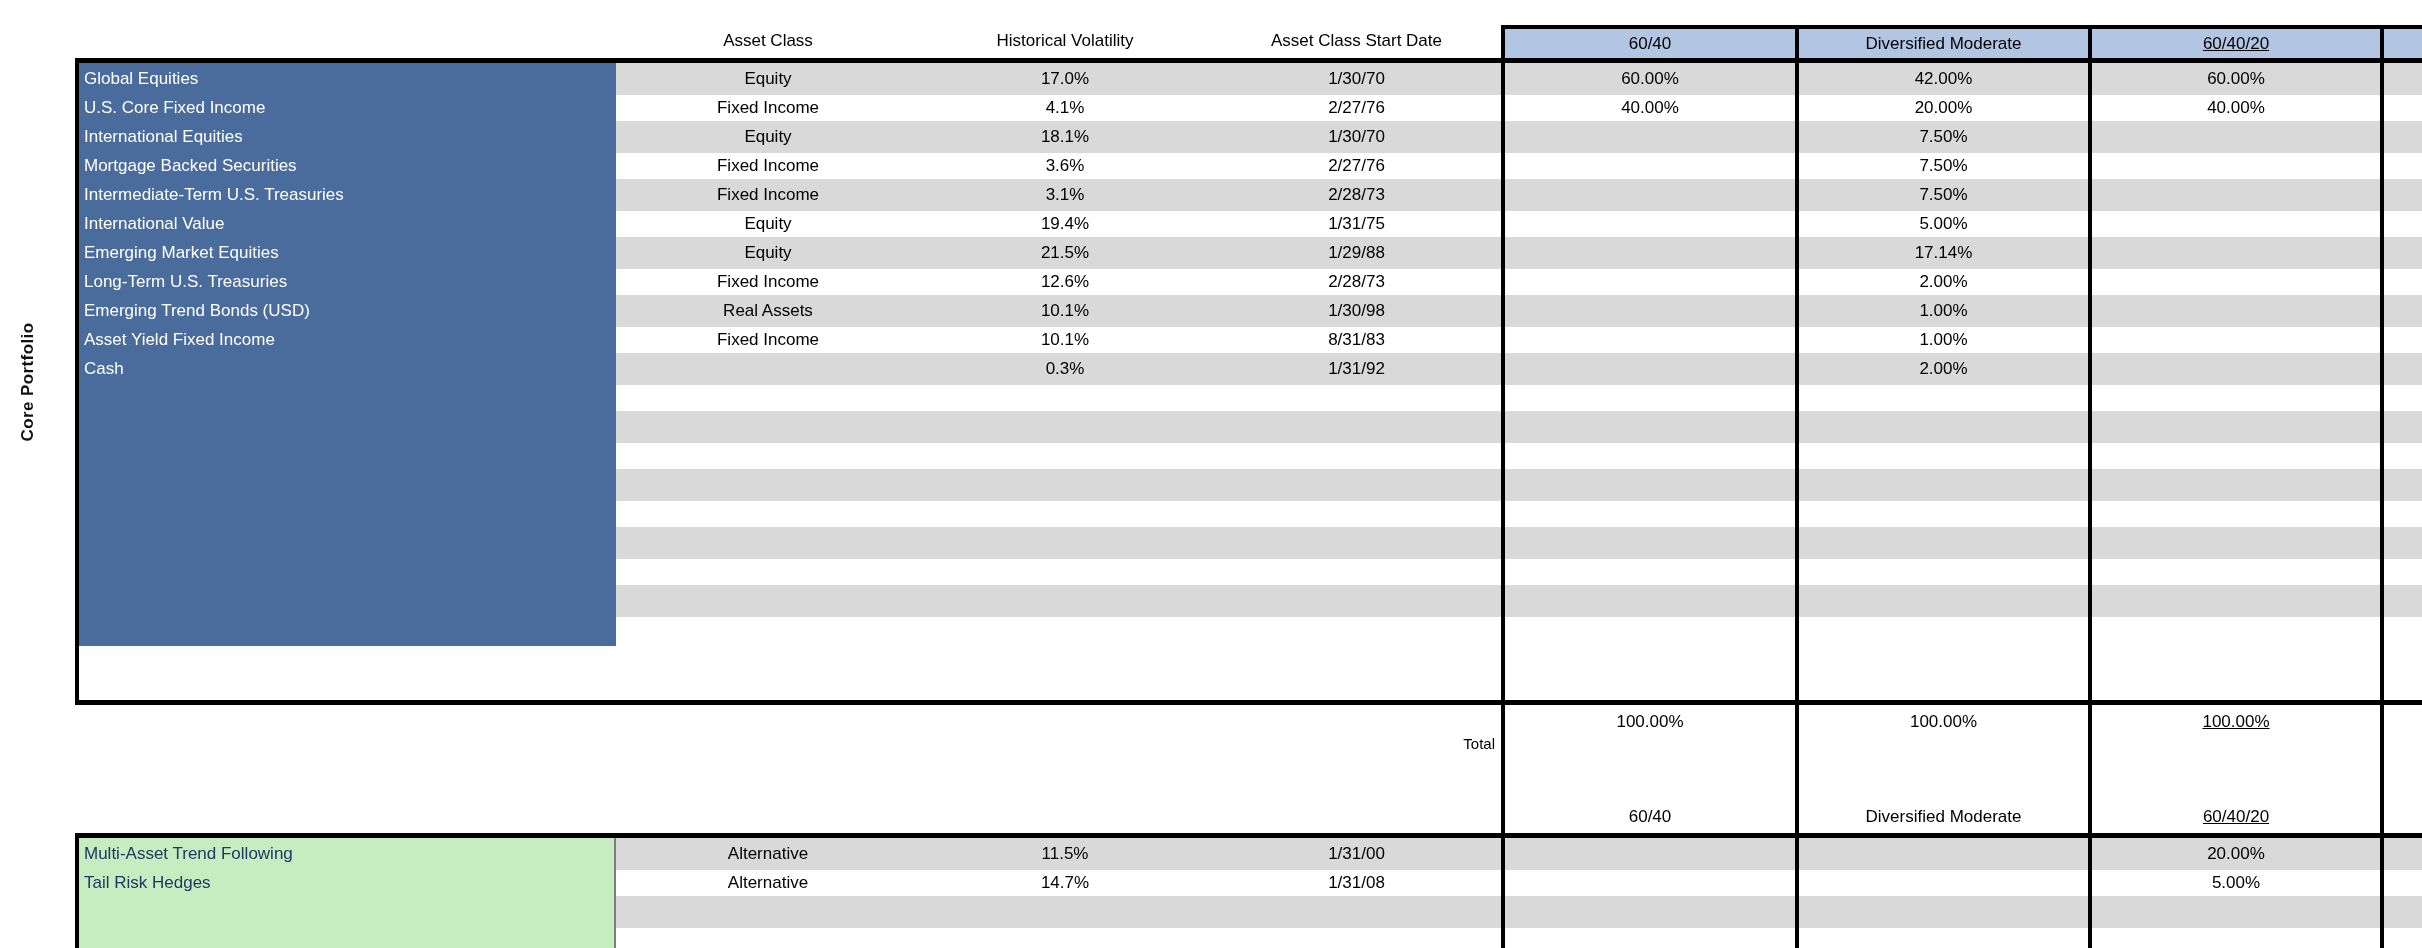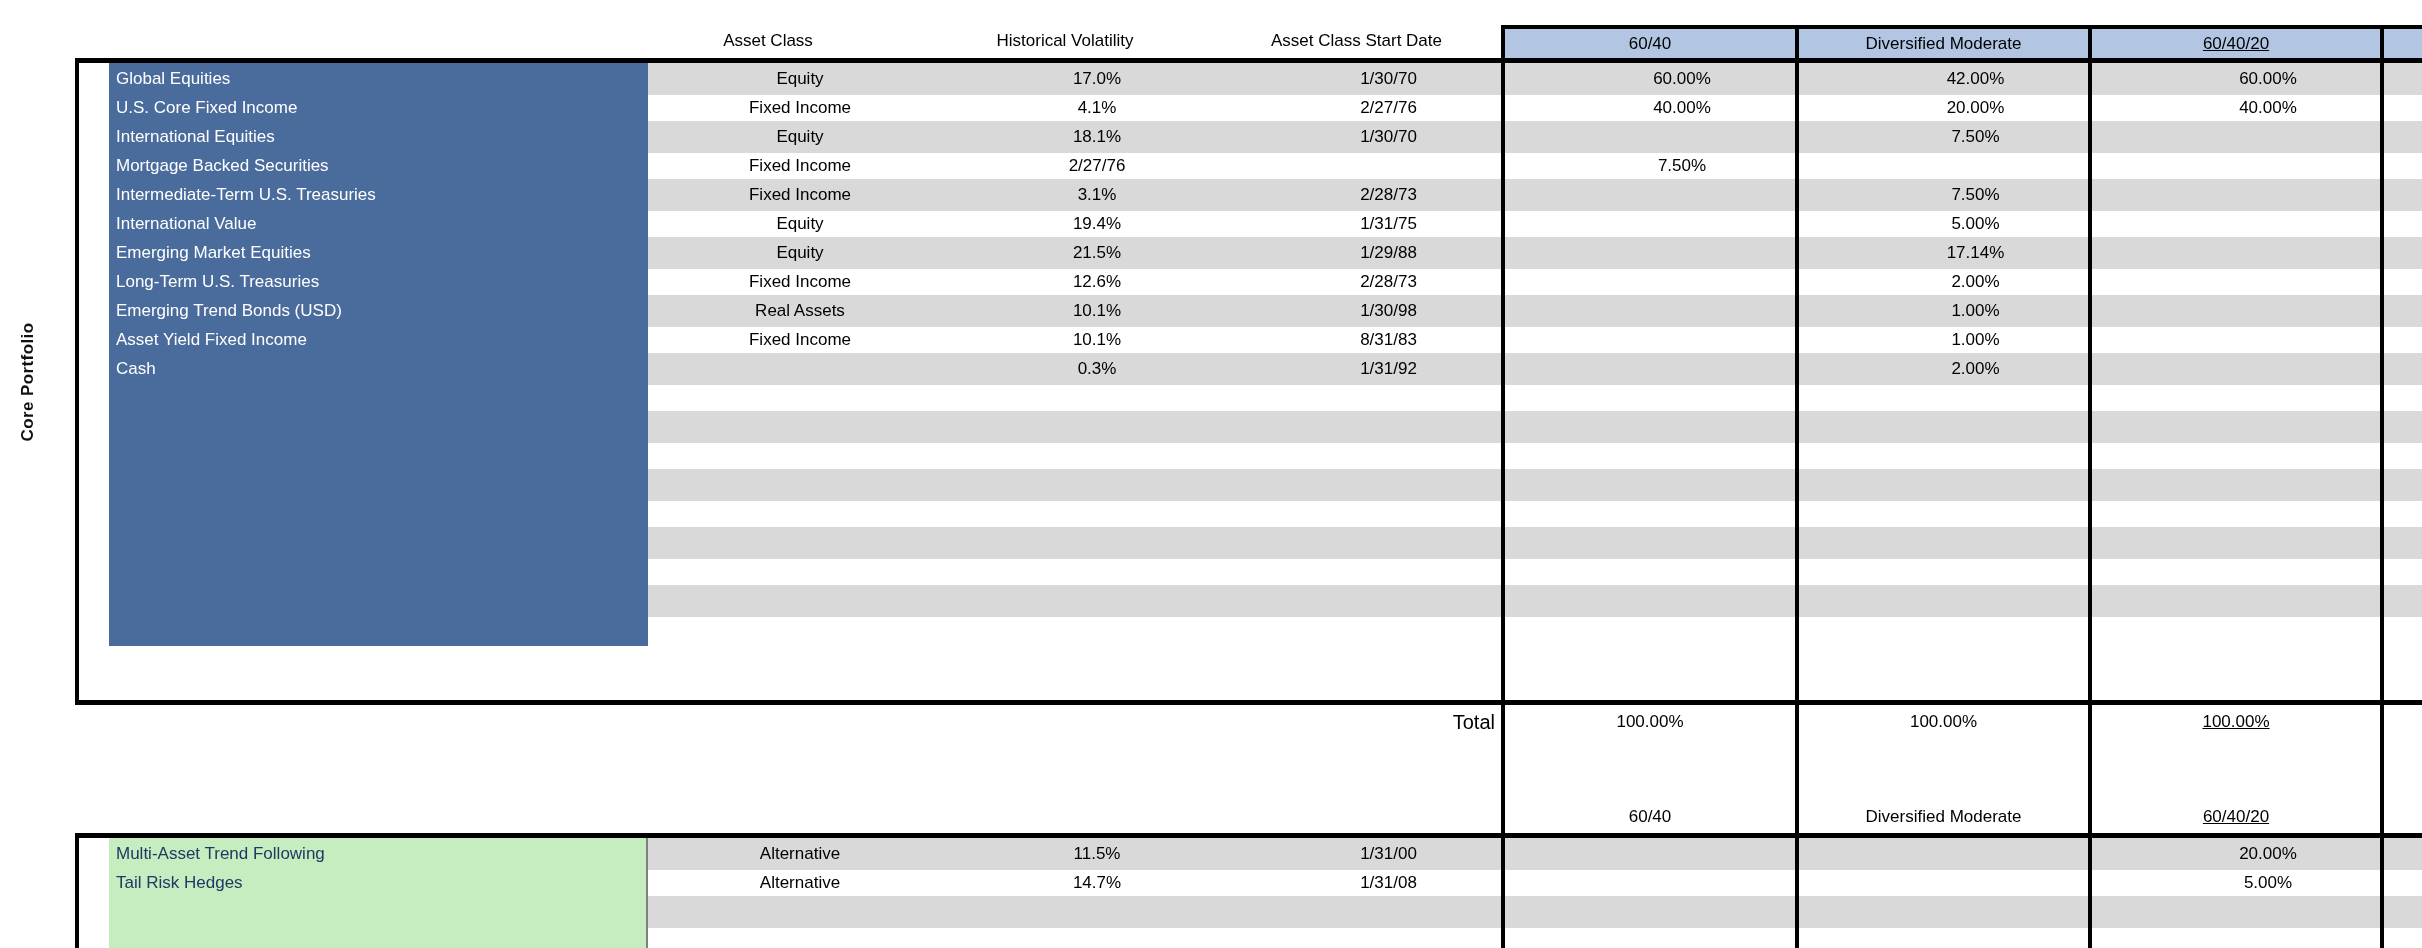--- a/index.html
+++ b/index.html
@@ -37,42 +37,41 @@
     text-align:center;font-size:17px;z-index:3;
   }
   
   .grid{position:absolute;left:77px;width:2345px;}
   #core-grid{top:63px;}
   #alt-grid{top:838px;}
   .sheet-row{
     display:grid;
     grid-template-columns:539px 304px 290px 293px 294px 293px 292px 40px;
     height:29px;
-    margin-left:32px;
   }
   .sheet-row > div{box-sizing:border-box;height:32px;line-height:32px;overflow:hidden;white-space:nowrap;}
   .data-cell{text-align:center;font-size:17px;}
   .band{background:var(--band-grey);}
   .label-cell{padding-left:7px;font-size:17px;line-height:30px;}
   .core-label{
     background:var(--core-row-bg);color:#fff;
     border-bottom:2px solid var(--core-row-divider);
   }
   .sheet-row:last-child .core-label{border-bottom:none;}
   .alt-label{
     background:var(--alt-row-bg);color:var(--alt-text);
     border-bottom:2px solid var(--alt-row-divider);
     border-right:2px solid var(--alt-row-divider);
   }
   
   .hline,.vline{position:absolute;background:#000;z-index:2;}
   
   .total-label{
-    position:absolute;left:1210px;width:285px;top:706px;height:32px;line-height:32px;
-    text-align:right;padding-right:8px;font-size:20px;
+    position:absolute;left:1210px;width:285px;top:728px;height:32px;line-height:32px;
+    text-align:right;padding-right:8px;font-size:15px;
   }
   .total-value,.footer-label{
     position:absolute;height:32px;line-height:32px;text-align:center;font-size:17px;
   }
   .total-value{top:706px;}
   .footer-label{top:801px;}
   .pos-c5{left:1503px;width:294px;}
   .pos-c6{left:1797px;width:293px;}
   .pos-c7{left:2090px;width:292px;text-decoration:underline;}
 </style>
@@ -121,20 +120,21 @@
         <div class="data-cell band">18.1%</div>
         <div class="data-cell band">1/30/70</div>
         <div class="data-cell band"></div>
         <div class="data-cell band">7.50%</div>
         <div class="data-cell band"></div>
         <div class="data-cell band"></div>
       </div>
       <div class="sheet-row">
         <div class="label-cell core-label">Mortgage Backed Securities</div>
         <div class="data-cell">Fixed Income</div>
+        <div class="data-cell">3.6%</div>
         <div class="data-cell">2/27/76</div>
         <div class="data-cell"></div>
         <div class="data-cell">7.50%</div>
         <div class="data-cell"></div>
         <div class="data-cell"></div>
       </div>
       <div class="sheet-row">
         <div class="label-cell core-label">Intermediate-Term U.S. Treasuries</div>
         <div class="data-cell band">Fixed Income</div>
         <div class="data-cell band">3.1%</div>

